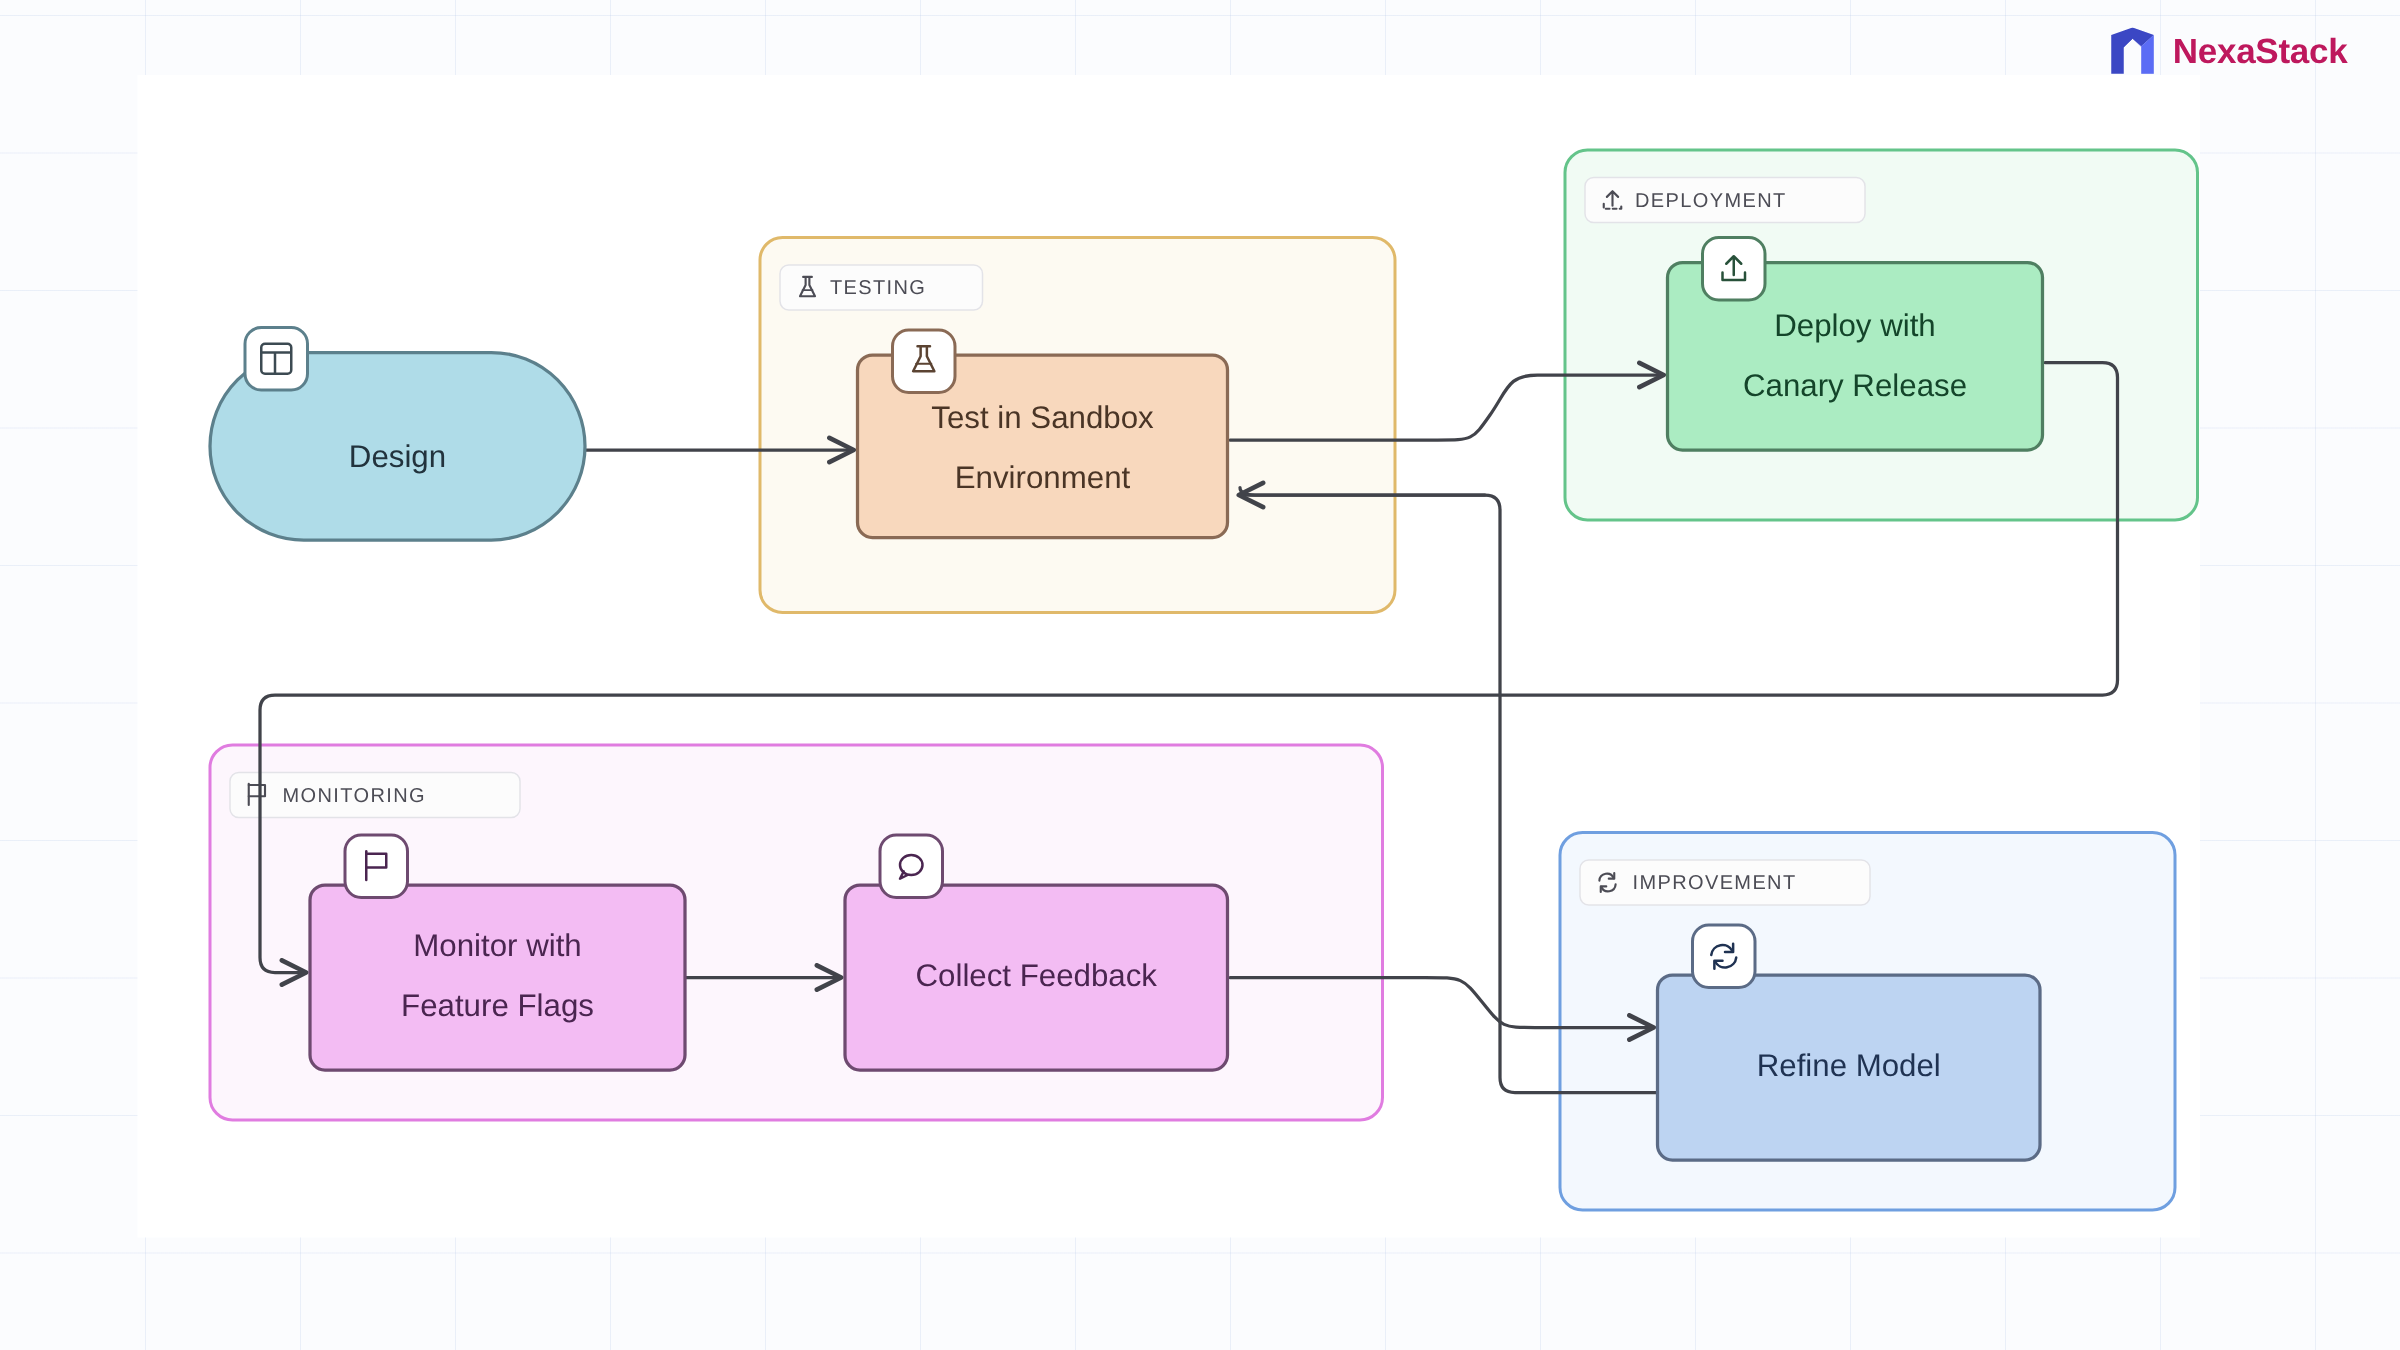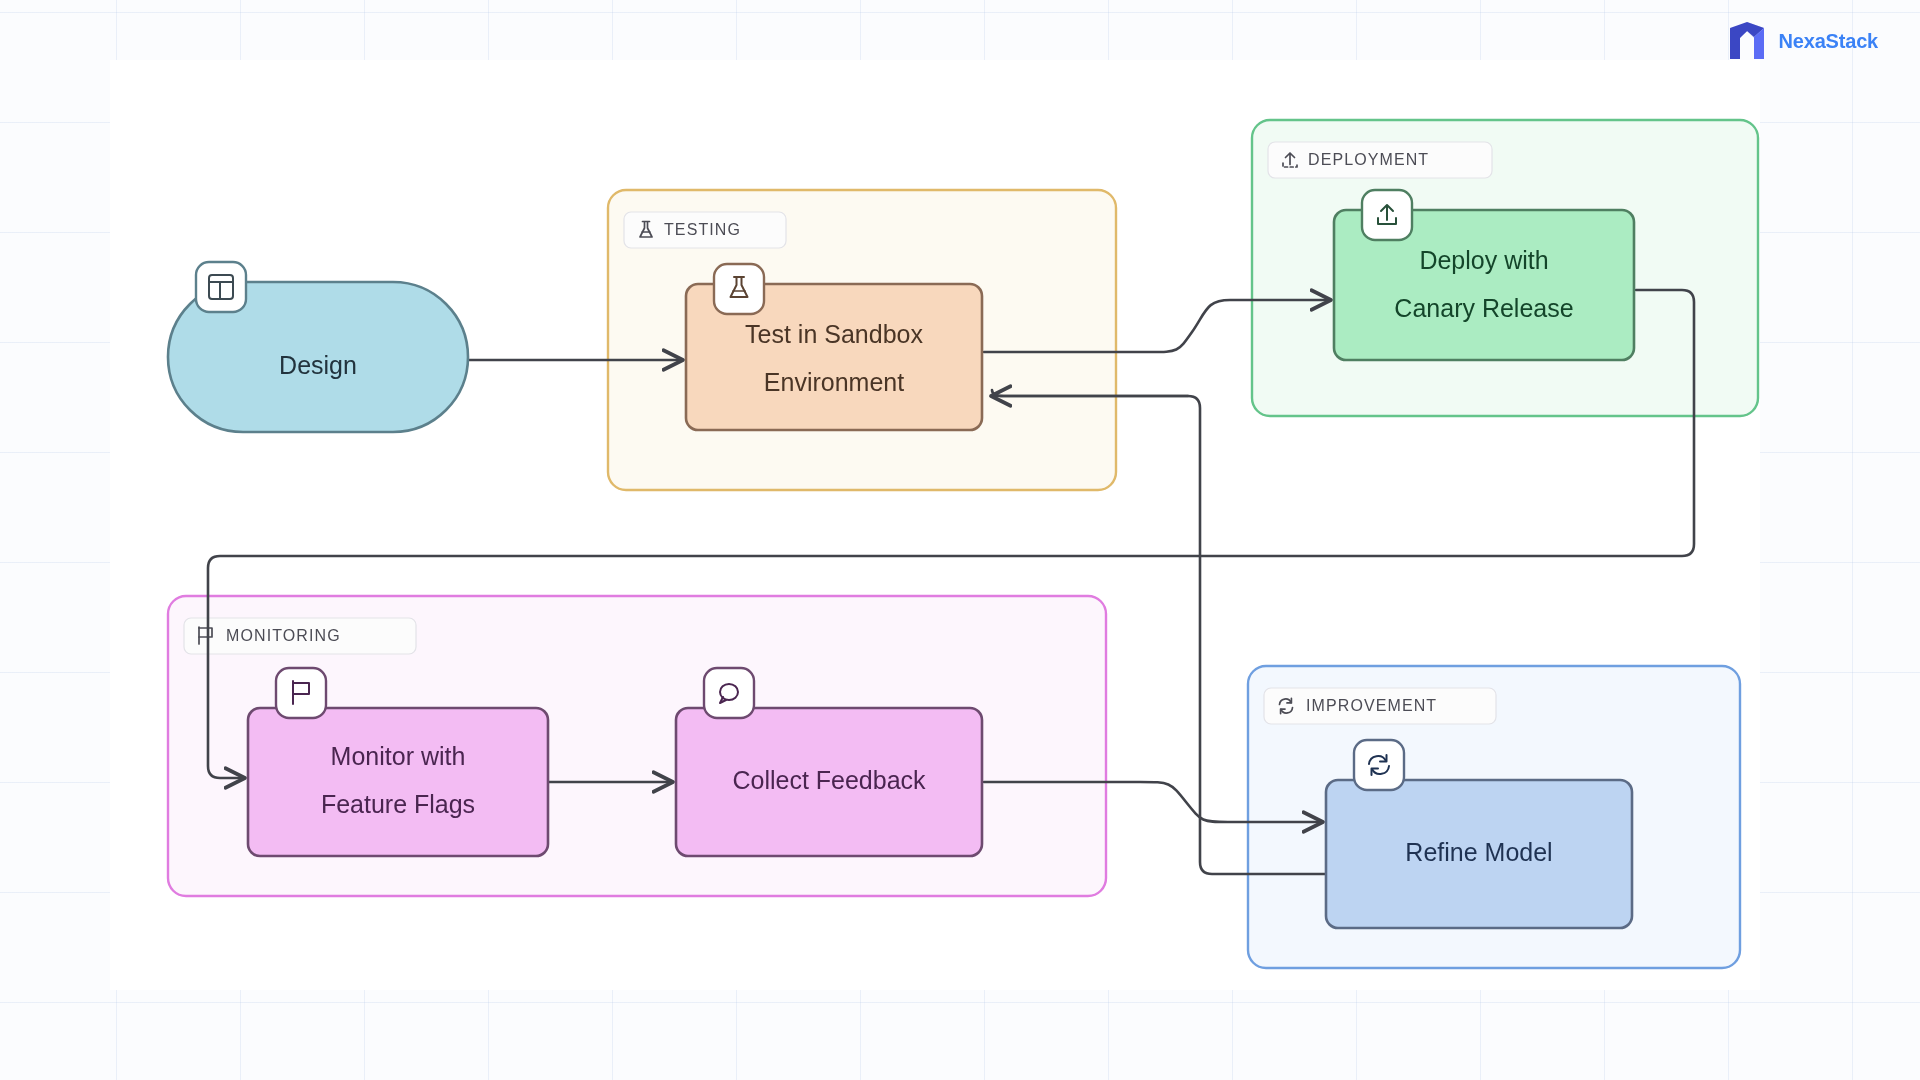--- a/index.html
+++ b/index.html
@@ -32,23 +32,23 @@
   }
   
   #brand {
     position: absolute;
     right: 42px; top: 22px;
     display: flex; align-items: center; gap: 14px;
     z-index: 20;
   }
   #brand .logo { width: 36px; height: 38px; display: block; }
   #brand .brand-text {
-    font-size: 20px;
+    font-size: 28px;
     font-weight: 700;
-    color: #3b82f6;
+    color: #be185d;
     letter-spacing: -0.2px;
     white-space: nowrap;
   }
   
   #diagram { position: absolute; left: 0; top: 0; width: 1920px; height: 1080px; }
   .node-label {
     font-family: "Liberation Sans", sans-serif;
     font-size: 25px;
     text-anchor: middle;
     dominant-baseline: middle;

